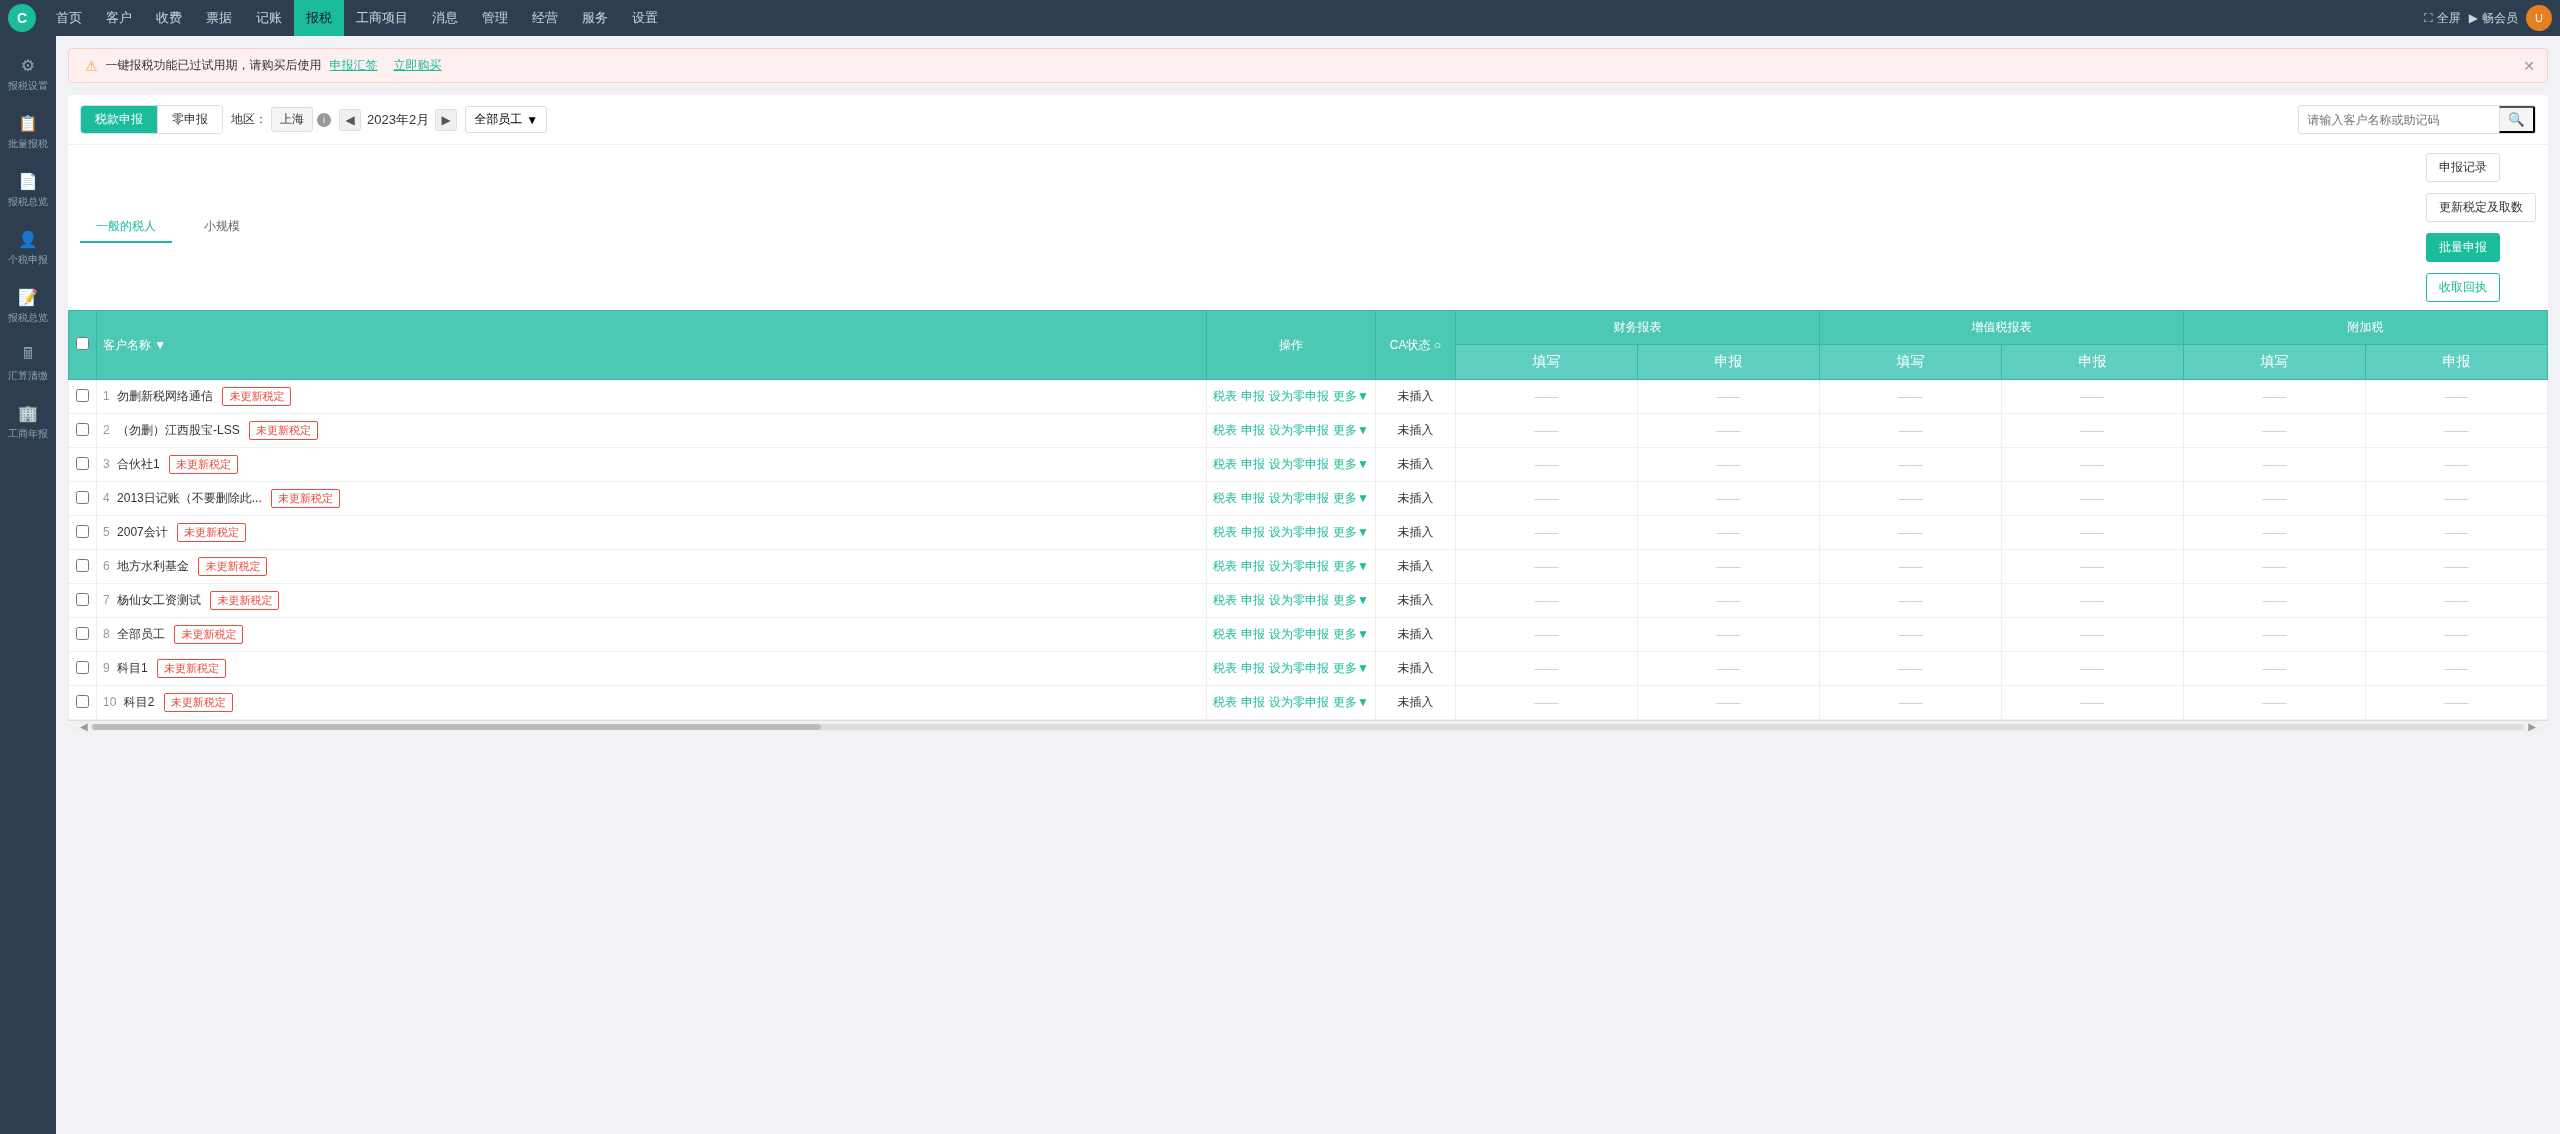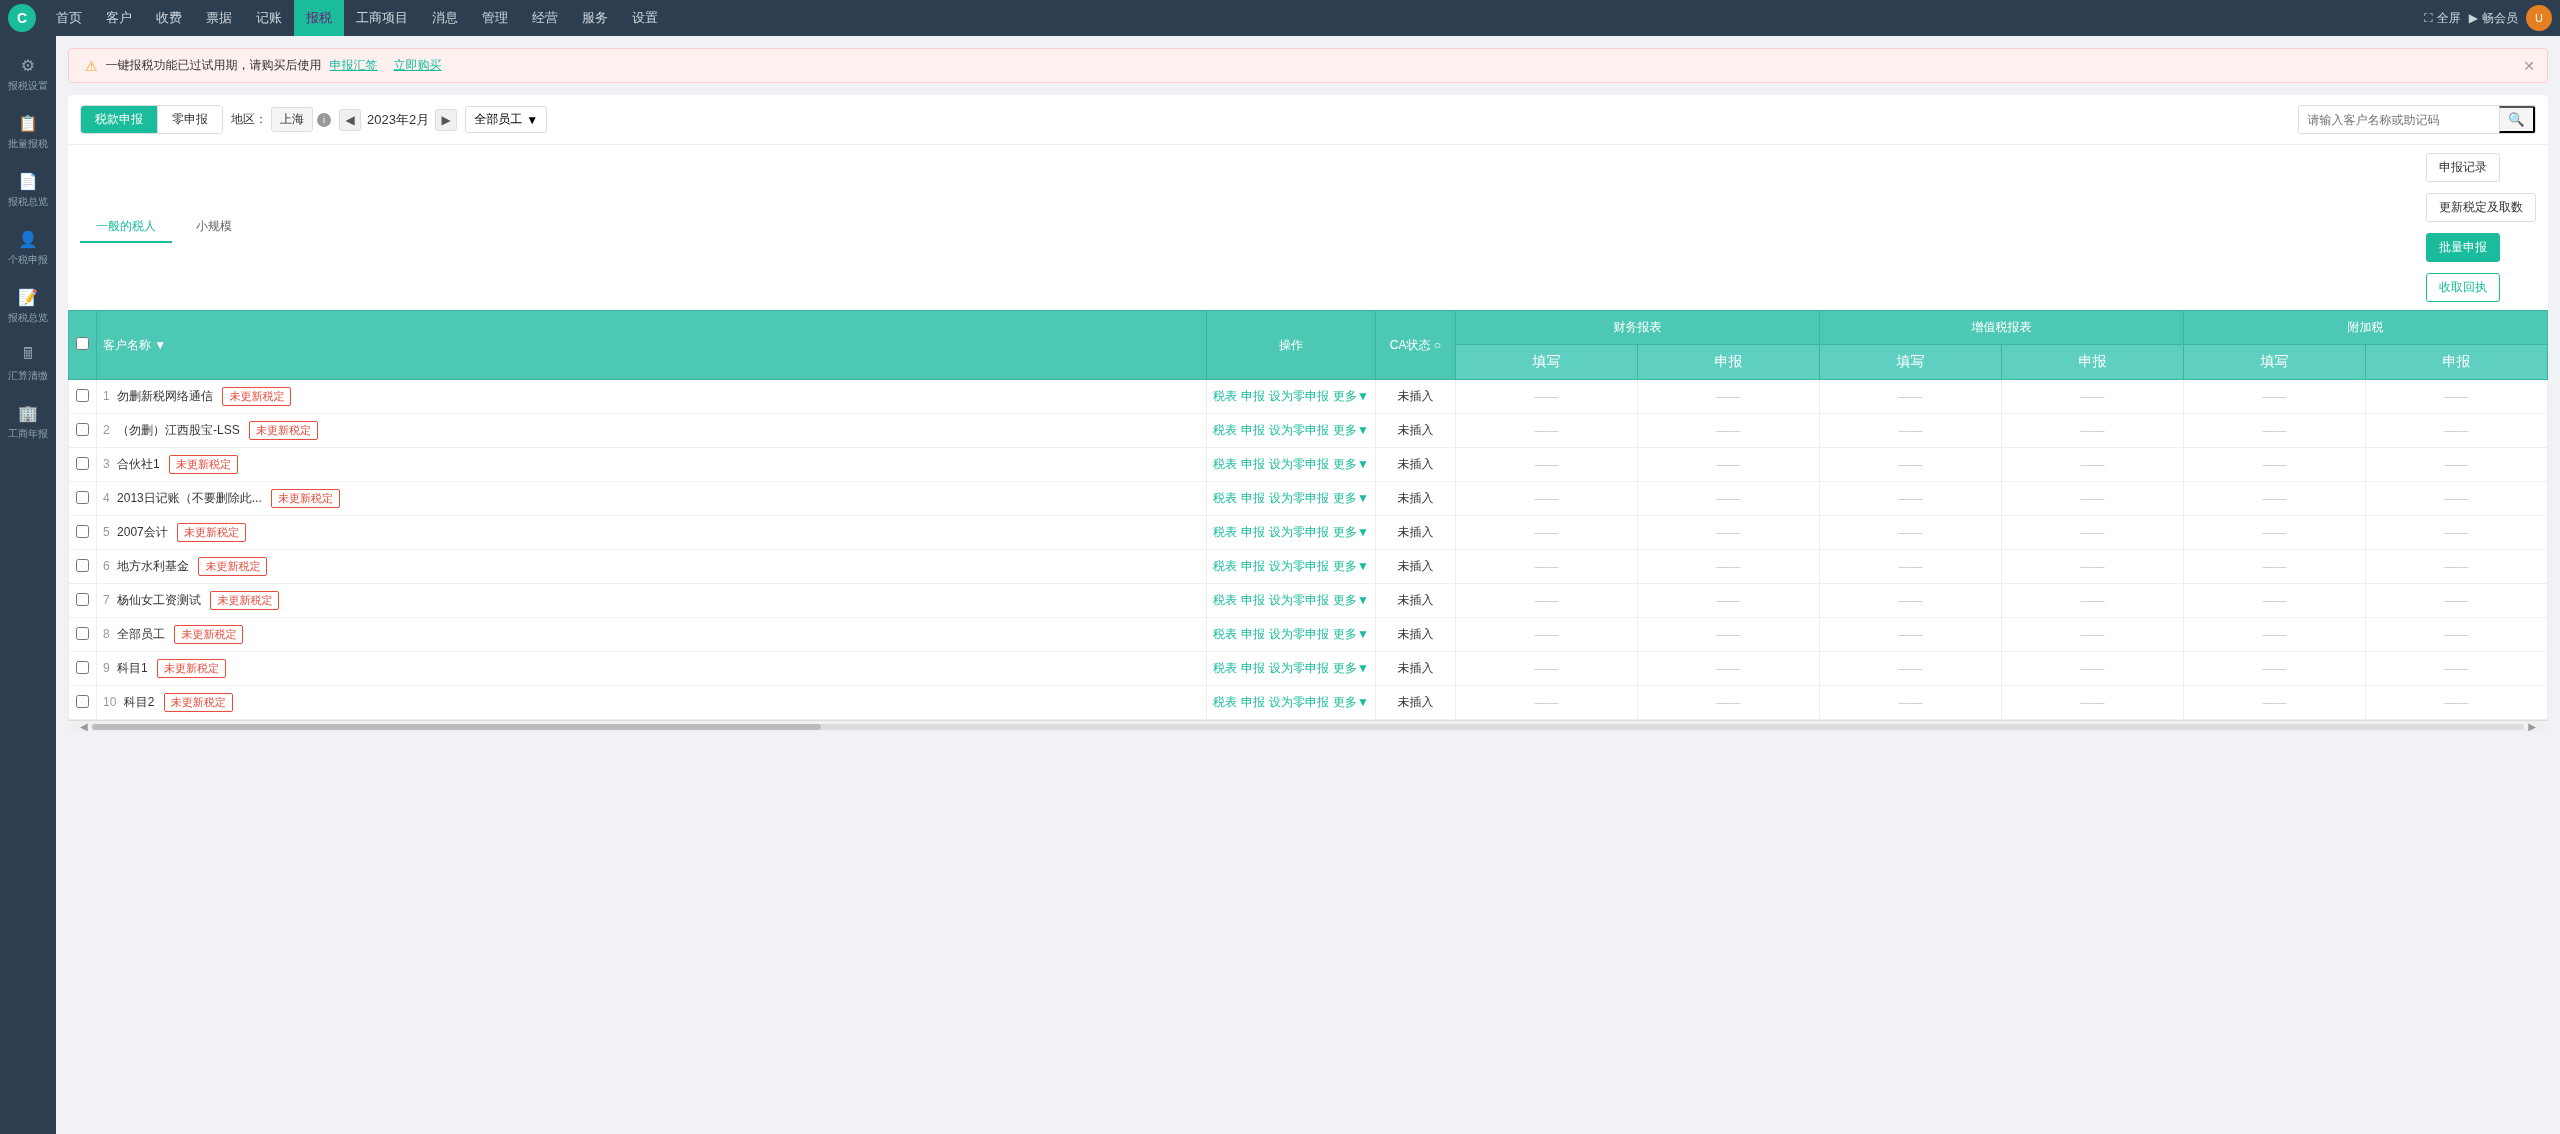--- a/index.html
+++ b/index.html
@@ -29,21 +29,21 @@
     .top-nav-item {
       color: #cdd5dc;
       padding: 0 12px;
       height: 36px;
       display: flex; align-items: center;
       cursor: pointer;
       font-size: 13px;
     }
     .top-nav-item.active {
       background: #1abc9c;
-      color: #701a75;
+      color: #0f172a;
     }
     .top-nav-right {
       display: flex; align-items: center; gap: 8px; color: #cdd5dc; font-size: 12px;
     }
     .top-nav-right-btn {
       display: flex; align-items: center; gap: 4px; cursor: pointer; color: #cdd5dc;
     }
     .avatar {
       width: 26px; height: 26px; background: #e67e22; border-radius: 50%;
       display: flex; align-items: center; justify-content: center;
@@ -184,21 +184,21 @@
     .search-input {
       border: none; outline: none; padding: 4px 8px; font-size: 12px; width: 200px;
     }
     .search-btn {
       background: #f5f5f5; border-left: 1px solid #ddd;
       padding: 4px 8px; cursor: pointer; color: #666;
     }
 
     
     .sub-tab-group {
-      display: flex; gap: 8px;
+      display: flex; gap: 16px;
       padding: 8px 12px 0;
     }
     .sub-tab {
       padding: 6px 16px;
       cursor: pointer;
       font-size: 12px;
       color: #666;
       border-bottom: 2px solid transparent;
     }
     .sub-tab.active {

